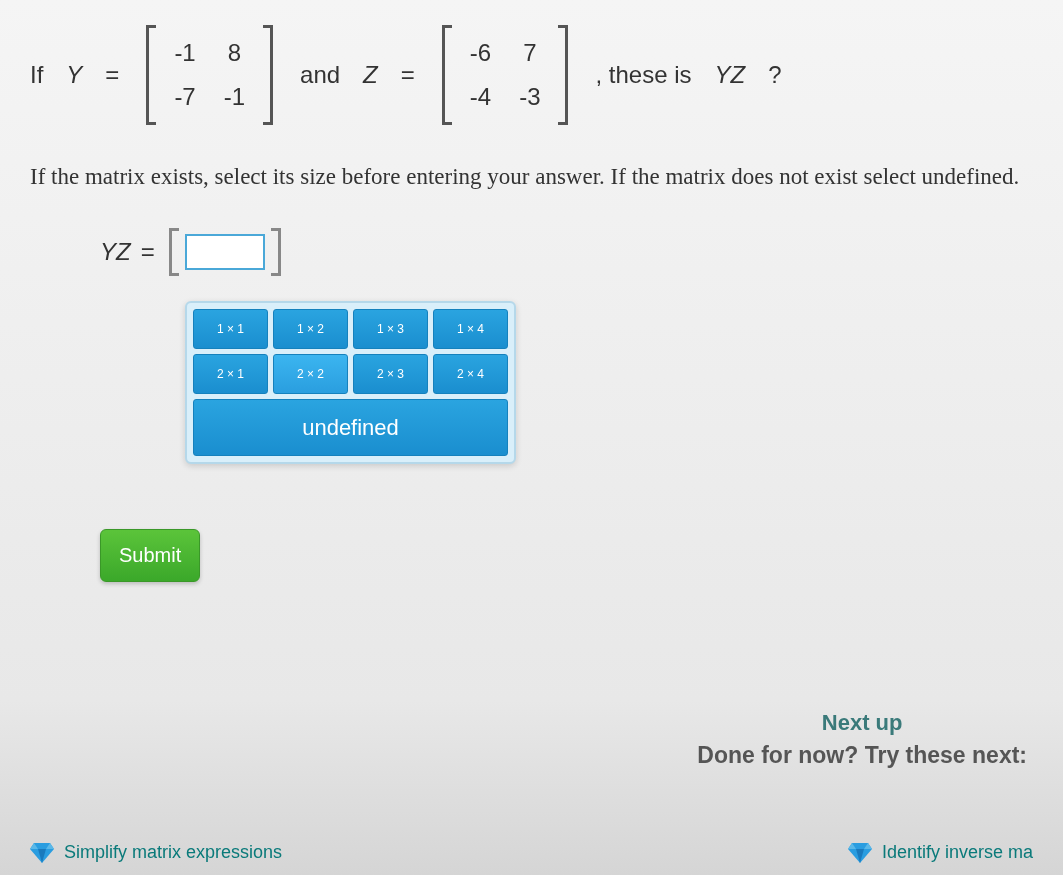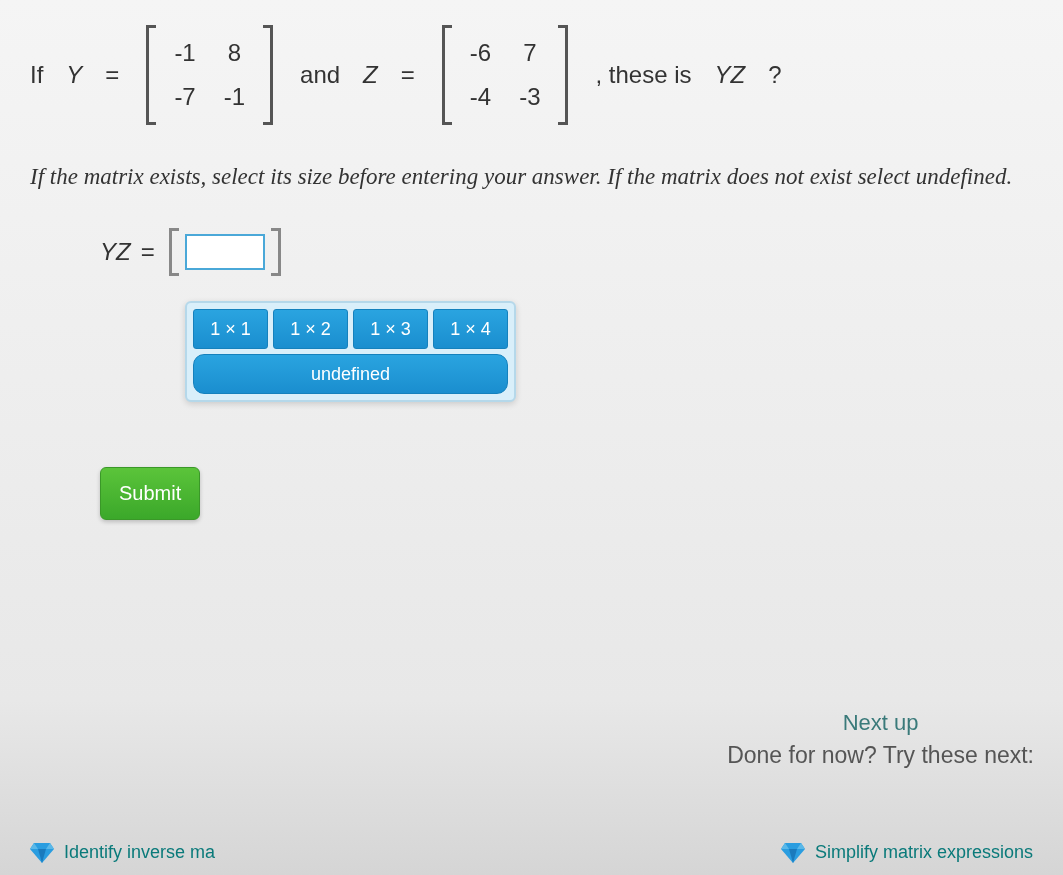--- a/index.html
+++ b/index.html
@@ -37,21 +37,20 @@
     }
     .matrix td {
       text-align: center;
       padding: 8px 14px;
       font-size: 24px;
       color: #333;
       min-width: 40px;
     }
     .instruction {
       font-family: Georgia, 'Times New Roman', serif;
-      font-style: italic;
       font-size: 23px;
       color: #333;
       line-height: 1.45;
       margin-bottom: 35px;
     }
     .answer-row {
       display: flex;
       align-items: center;
       font-size: 24px;
       margin-left: 70px;
@@ -78,59 +77,60 @@
     .size-grid .row { display: flex; gap: 5px; margin-bottom: 5px; }
     .size-btn {
       background: linear-gradient(to bottom, #2aa4e0, #1a8ecf);
       color: #fff;
       width: 75px;
       height: 40px;
       border-radius: 3px;
       display: flex;
       align-items: center;
       justify-content: center;
-      font-size: 18px;
+      font-size: 12px;
       font-family: Verdana, sans-serif;
       cursor: pointer;
       border: 1px solid #1581bd;
       position: relative;
     }
     .size-btn.hovered {
       background: linear-gradient(to bottom, #3bb5f0, #2a9edf);
     }
     .undefined-btn {
       background: linear-gradient(to bottom, #2aa4e0, #1a8ecf);
       color: #fff;
-      height: 40px;
-      border-radius: 11px;
+      height: 57px;
+      border-radius: 3px;
       display: flex;
       align-items: center;
       justify-content: center;
-      font-size: 18px;
+      font-size: 22px;
       cursor: pointer;
       border: 1px solid #1581bd;
     }
     .submit-btn {
       margin-left: 70px;
       background: linear-gradient(to bottom, #5bc43a, #3ba82a);
       color: #fff;
       border: 1px solid #3a9828;
       border-radius: 6px;
       padding: 14px 18px;
       font-size: 20px;
       font-family: Verdana, sans-serif;
       cursor: pointer;
       box-shadow: 0 2px 4px rgba(0,0,0,0.2);
       margin-top: 27px;
     }
     .next-up {
       position: absolute;
-      right: 29px;
+      right: 36px;
       top: 710px;
       text-align: left;
+      font-weight: bold;
     }
     .next-up-title {
       color: #3a7a7a;
       font-size: 22px;
       margin-bottom: 6px;
       text-align: center;
     }
     .next-up-sub {
       color: #555;
       font-size: 23px;
@@ -227,47 +227,53 @@
 </div>
 
 
 <div class="size-grid">
   <div class="row">
     <div class="size-btn">1 × 1</div>
     <div class="size-btn">1 × 2</div>
     <div class="size-btn">1 × 3</div>
     <div class="size-btn">1 × 4</div>
   </div>
+  <div class="row">
+    <div class="size-btn">2 × 1</div>
+    <div class="size-btn hovered">2 × 2</div>
+    <div class="size-btn">2 × 3</div>
+    <div class="size-btn">2 × 4</div>
+  </div>
   <div class="undefined-btn">undefined</div>
 </div>
 
 <div>
   <button class="submit-btn">Submit</button>
 </div>
 
 <div class="next-up">
   <div class="next-up-title">Next up</div>
   <div class="next-up-sub">Done for now? Try these next:</div>
 </div>
 
 <div class="bottom-links">
   <div class="bottom-link">
     <svg class="gem-icon" viewBox="0 0 24 20">
       <polygon points="4,0 20,0 24,6 12,20 0,6" fill="#2a9de0"></polygon>
       <polygon points="4,0 8,6 0,6" fill="#5ab8e8"></polygon>
       <polygon points="20,0 24,6 16,6" fill="#5ab8e8"></polygon>
       <polygon points="8,6 16,6 12,20" fill="#1a7abd"></polygon>
     </svg>
-    <span>Identify inverse ma</span>
+    <span>Simplify matrix expressions</span>
   </div>
   <div class="bottom-link">
     <svg class="gem-icon" viewBox="0 0 24 20">
       <polygon points="4,0 20,0 24,6 12,20 0,6" fill="#2a9de0"></polygon>
       <polygon points="4,0 8,6 0,6" fill="#5ab8e8"></polygon>
       <polygon points="20,0 24,6 16,6" fill="#5ab8e8"></polygon>
       <polygon points="8,6 16,6 12,20" fill="#1a7abd"></polygon>
     </svg>
-    <span>Simplify matrix expressions</span>
+    <span>Identify inverse ma</span>
   </div>
 </div>
 
 
 
 
 </body></html>

